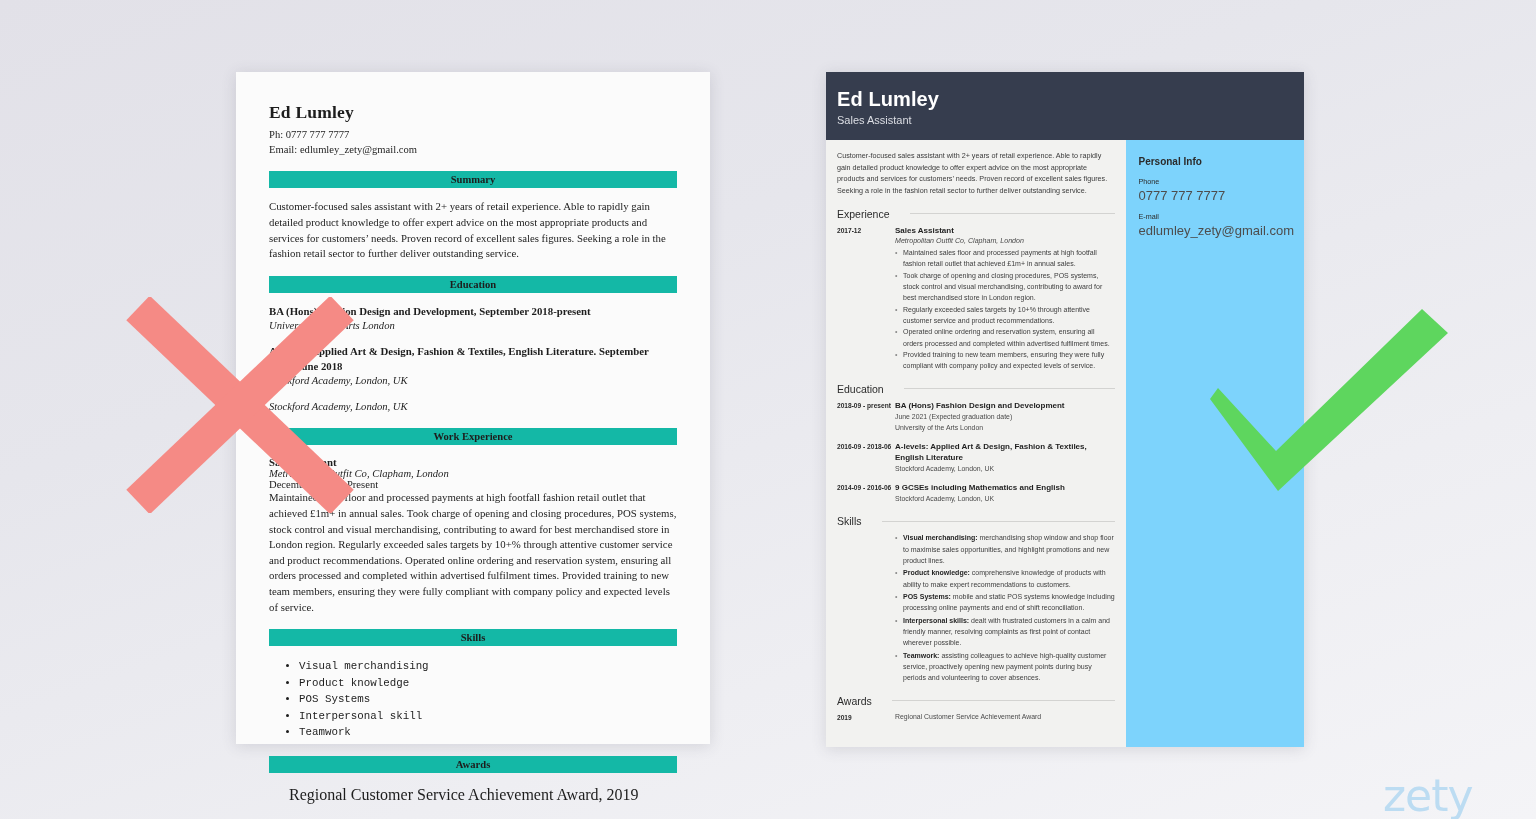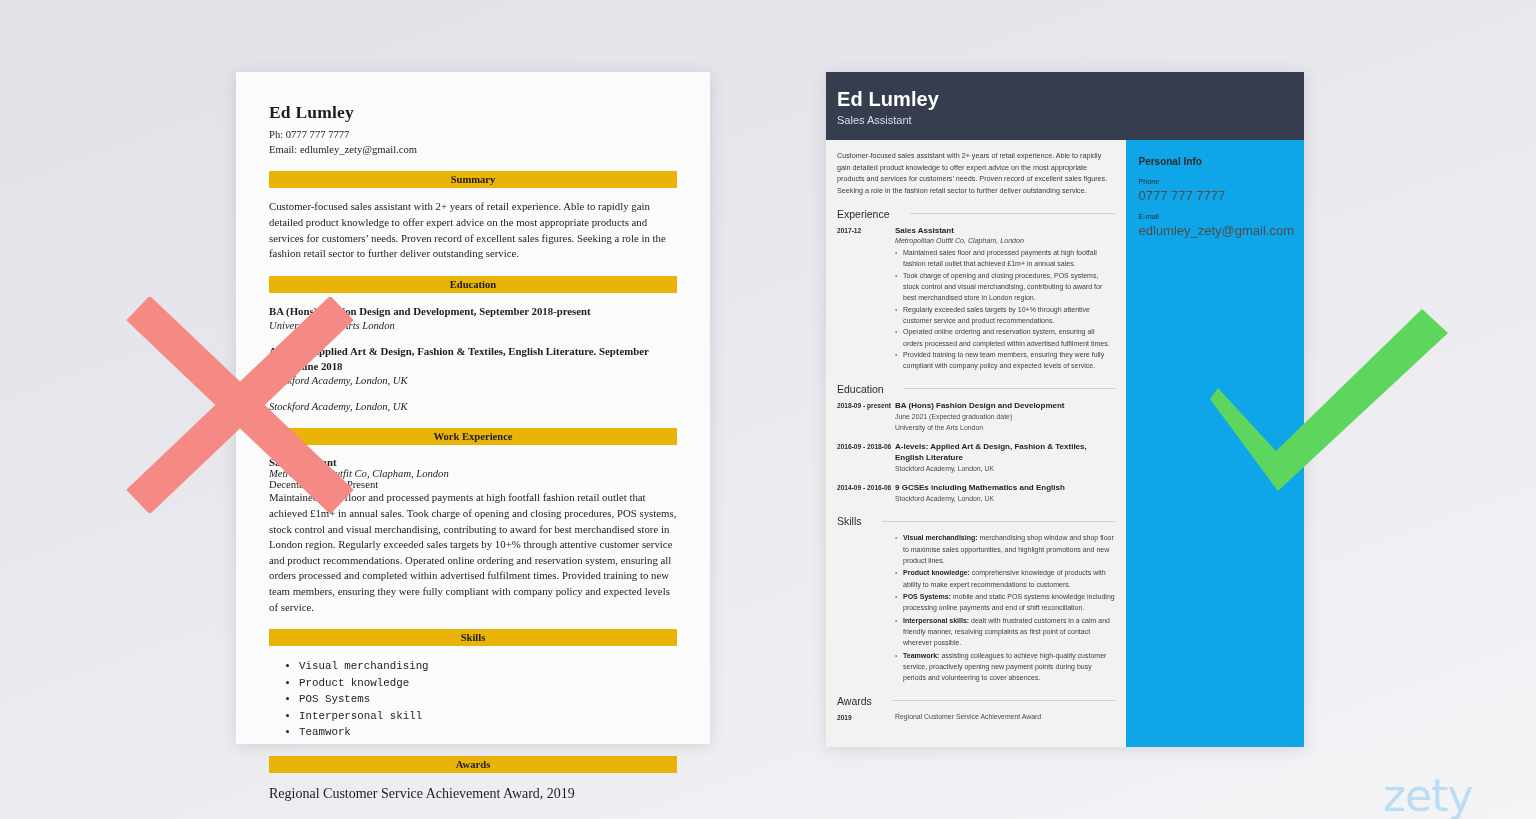--- a/index.html
+++ b/index.html
@@ -16,54 +16,54 @@
     width: 474px; height: 672px;
     background: #fbfbfb;
     box-shadow: 0 2px 14px rgba(70,70,90,.16);
     padding: 30px 33px 0 33px;
     font-family: "Liberation Serif", serif;
     color: #1d1d1d;
   }
   .bad-name { font-size: 17.5px; font-weight: bold; letter-spacing: .2px; margin-bottom: 5px; }
   .bad-contact { font-size: 10.6px; line-height: 1.38; }
   .bad-secbar {
-    background: #eab308; text-align: center;
+    background: #14b8a6; text-align: center;
     font-size: 10.6px; font-weight: bold;
     padding: 3px 0 3px 0; margin: 14px 0 0 0;
   }
   .bad-body { font-size: 10.8px; line-height: 1.45; margin-top: 11px; text-align: left; }
   .bad-edu-block { margin-top: 11px; }
   .bad-edu-title { font-size: 10.8px; font-weight: bold; line-height: 1.38; }
   .bad-edu-sub { font-size: 10.6px; font-style: italic; line-height: 1.38; }
   .bad-job-title { font-size: 10.8px; font-weight: bold; }
   .bad-job-org { font-size: 10.6px; font-style: italic; }
   .bad-job-date { font-size: 10.6px; }
   .bad-skills { margin: 12px 0 16px 30px; font-family: Liberation Mono, monospace; }
   .bad-skills li { font-size: 10.8px; line-height: 1.52; }
-  .bad-award { font-size: 14px; margin-top: 13px; }
+  .bad-award { font-size: 16px; margin-top: 13px; margin-left: 20px; }
 
   
   .paper-good {
     position: absolute; left: 826px; top: 72px;
     width: 478px; height: 675px;
     background: #f2f2f0;
     box-shadow: 0 2px 14px rgba(70,70,90,.16);
     display: flex; flex-direction: column;
     font-family: "Liberation Sans", sans-serif;
     color: #2d2d2d; overflow: hidden;
   }
   .good-header {
     background: #363d4e; color: #fff;
     padding: 16px 0 14px 11px; flex: 0 0 auto;
   }
   .good-header h1 { font-size: 20px; font-weight: bold; letter-spacing: .1px; }
   .good-header .role { font-size: 11px; margin-top: 3px; color: #dcdee4; }
   .good-cols { display: flex; flex: 1 1 auto; min-height: 0; }
   .good-main { width: 332px; padding: 10px 11px 0 11px; background: #f2f2f0; }
-  .good-side { flex: 1; background: #0ea5e9; padding: 16px 10px 0 12px; }
+  .good-side { flex: 1; background: #7dd3fc; padding: 16px 10px 0 12px; }
 
   .good-summary { font-size: 7.2px; line-height: 1.62; color: #3a3a3a; }
   .sec-head {
     display: flex; align-items: center; gap: 20px;
     margin: 11px 0 5px 0;
   }
   .sec-head .t { font-size: 10.5px; color: #2b2b2b; white-space: nowrap; }
   .sec-head .rule { flex: 1; height: 1px; background: #d3d3d1; }
 
   .entry { display: flex; margin-bottom: 7px; }

